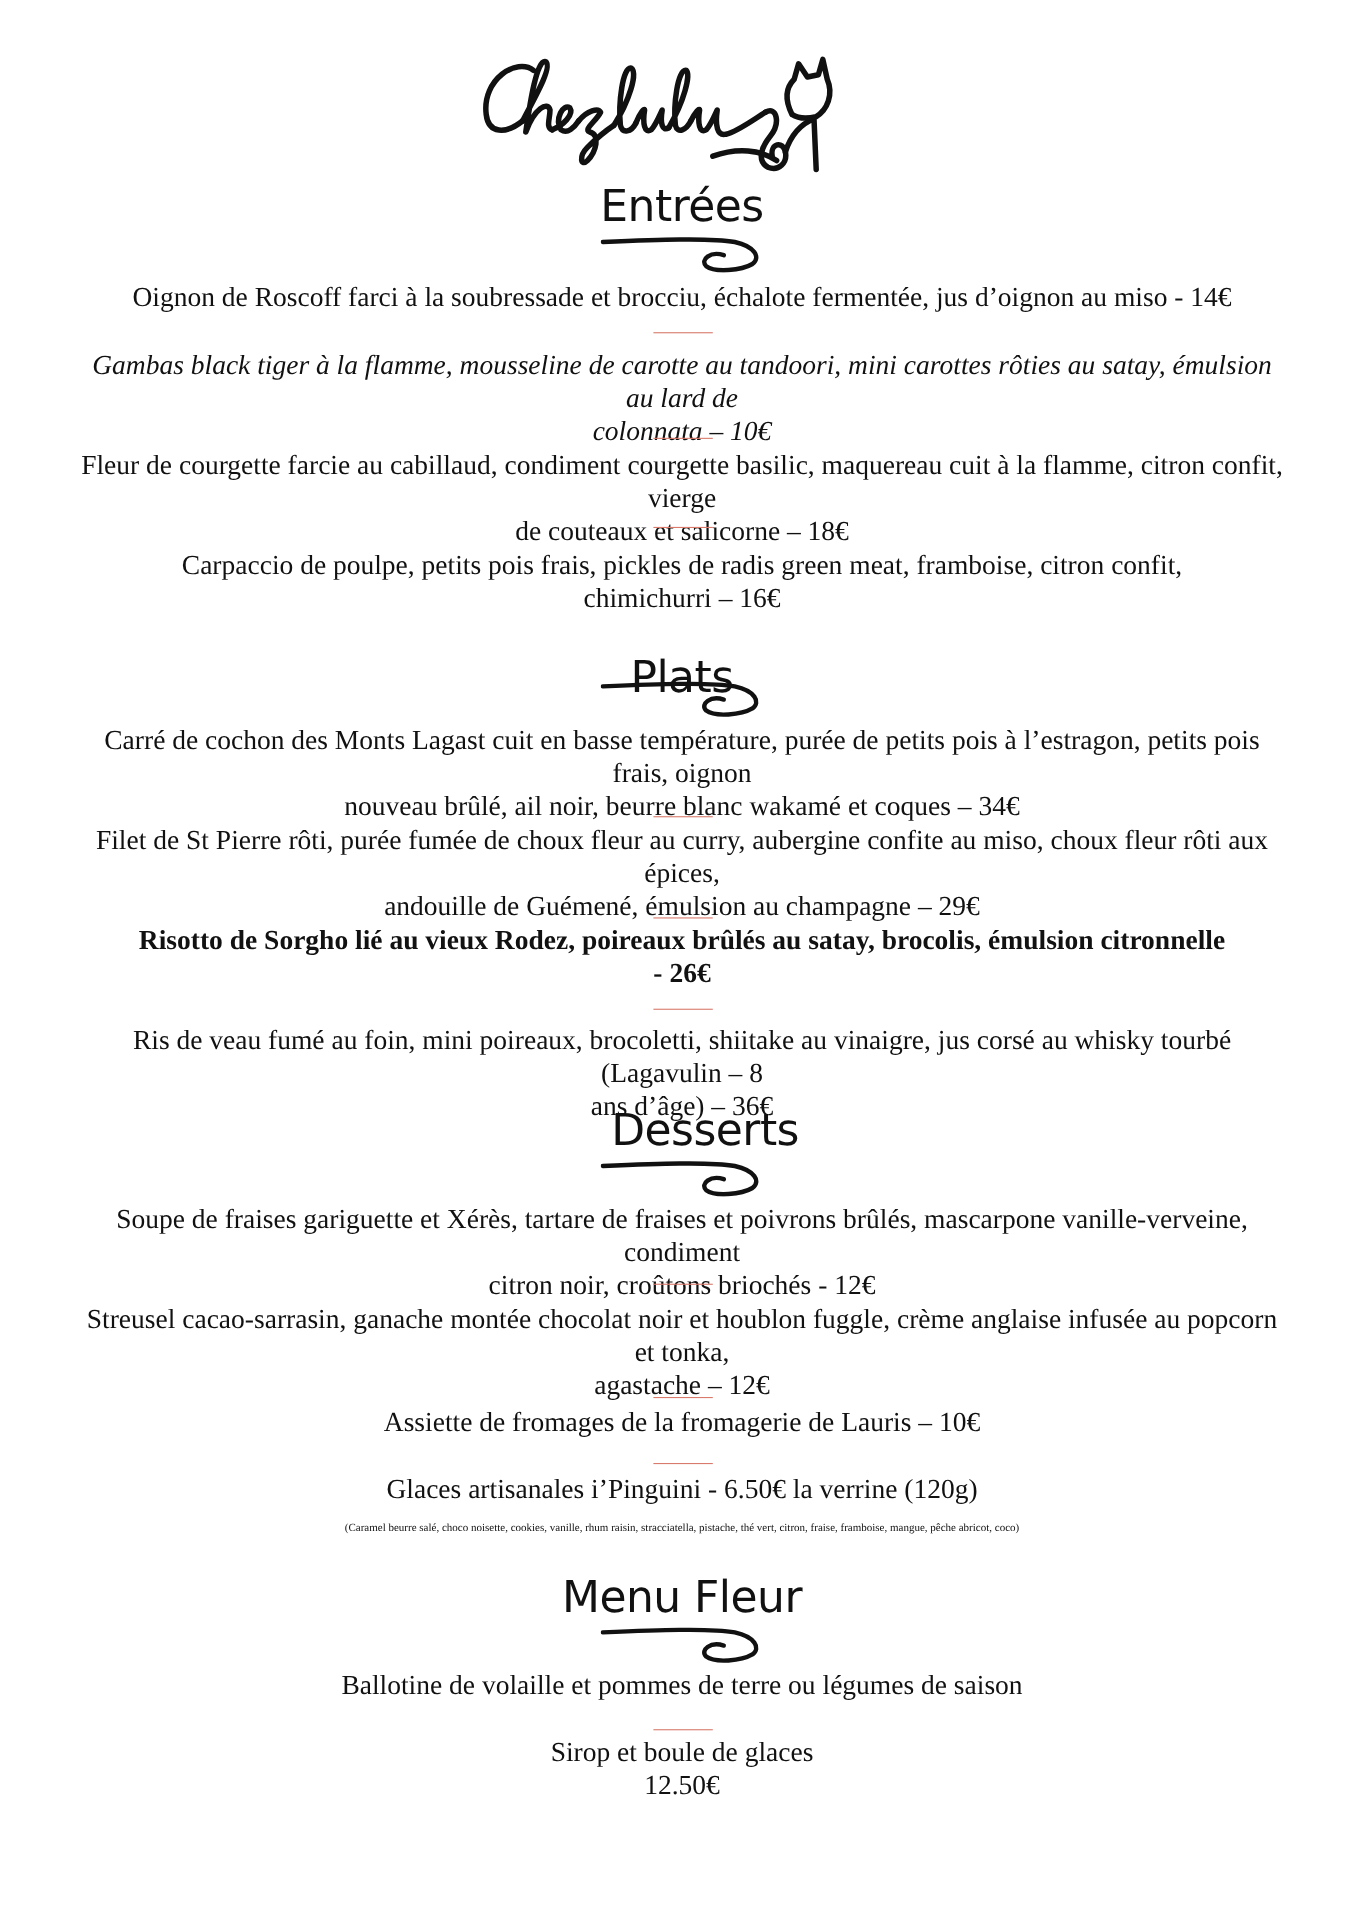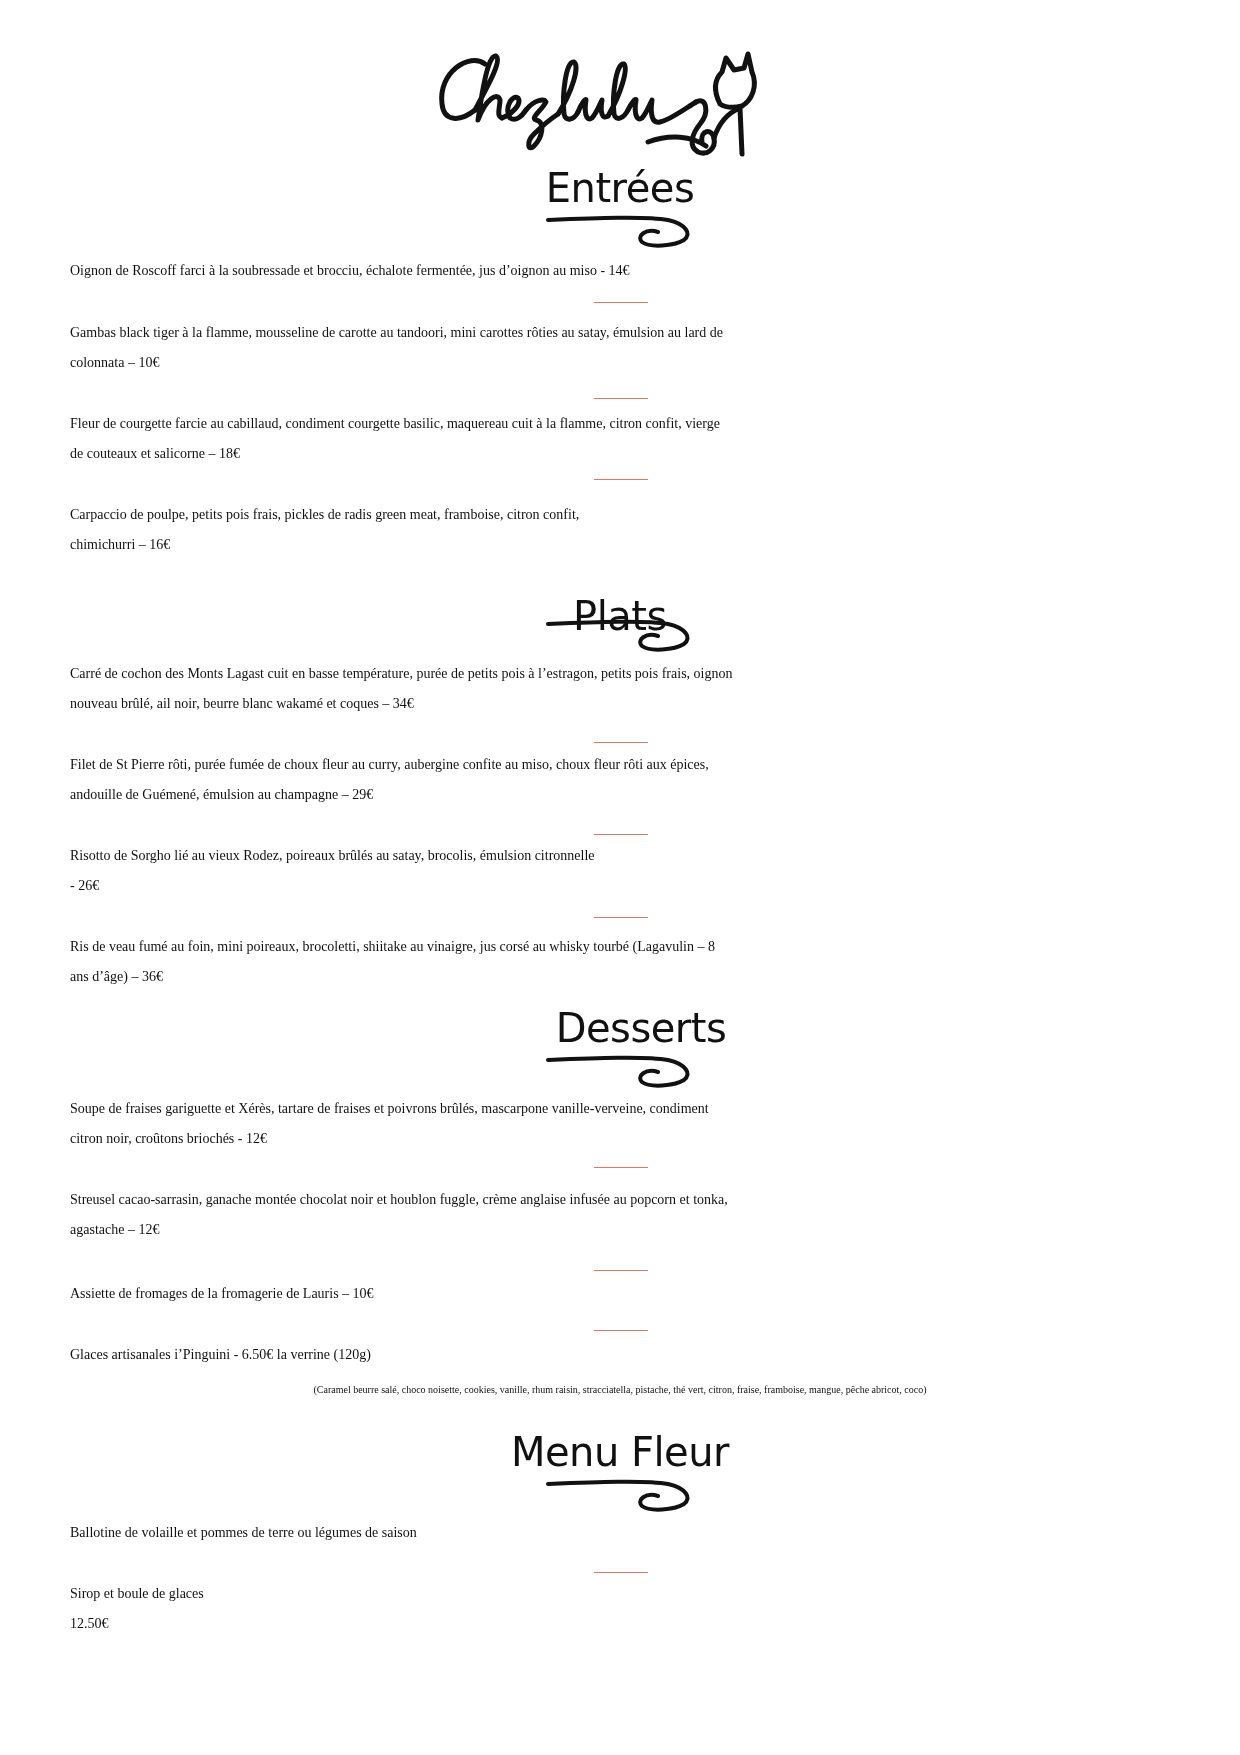--- a/index.html
+++ b/index.html
@@ -6,22 +6,22 @@
   body { width: 1240px; height: 1755px; position: relative; overflow: hidden; color: #111; }
   .page { position: absolute; left: 0; top: 0; width: 1240px; height: 1755px; }
   .logo { position: absolute; left: 430px; top: 42px; width: 380px; height: 120px; }
   .section-title {
     position: absolute; left: 0; width: 1240px; text-align: center;
     font-family: "DejaVu Sans", sans-serif; font-size: 40px; font-weight: normal;
     line-height: 1; color: #111; letter-spacing: -0.5px;
   }
   .flourish { position: absolute; left: 546px; width: 152px; height: 34px; }
   .item {
-    position: absolute; left: 70px; width: 1100px; 
-    font-family: "Liberation Serif", serif; font-size: 14px; line-height: 30px; color: #111;
+    position: absolute; left: 70px; width: 1100px; text-align: center;
+    font-family: "Liberation Serif", serif; font-size: 25px; line-height: 30px; color: #111;
   }
   .sep { position: absolute; left: 594px; width: 54px; height: 0; border-top: 1.5px solid #d97a6c; }
   .note {
     position: absolute; left: 0; width: 1240px; text-align: center;
     font-family: "Liberation Serif", serif; font-size: 10px; line-height: 14px; color: #111;
   }
 </style>
 </head>
 <body>
 
@@ -56,21 +56,21 @@
   <div class="section-title" style="top:168px;">Entrées</div>
   <svg class="flourish" style="top:214px;" viewBox="0 0 152 34">
     <path d="M2 6 C50 4 100 2 122 6 C140 10 146 20 138 26 C128 32 104 34 96 28 C90 22 100 14 112 18" fill="none" stroke="#111" stroke-width="4" stroke-linecap="round"></path>
   </svg>
 
   <div class="item" style="top:256px;">
     <div>Oignon de Roscoff farci à la soubressade et brocciu, échalote fermentée, jus d’oignon au miso - 14€</div>
   </div>
   <div class="sep" style="top:302px;"></div>
 
-  <div class="item" style="top:318px;">
+  <div class="item" style="top:318px;font-style:italic;">
     <div>Gambas black tiger à la flamme, mousseline de carotte au tandoori, mini carottes rôties au satay, émulsion au lard de</div>
     <div>colonnata – 10€</div>
   </div>
   <div class="sep" style="top:398px;"></div>
 
   <div class="item" style="top:409px;">
     <div>Fleur de courgette farcie au cabillaud, condiment courgette basilic, maquereau cuit à la flamme, citron confit, vierge</div>
     <div>de couteaux et salicorne – 18€</div>
   </div>
   <div class="sep" style="top:479px;"></div>
@@ -90,21 +90,21 @@
     <div>nouveau brûlé, ail noir, beurre blanc wakamé et coques – 34€</div>
   </div>
   <div class="sep" style="top:742px;"></div>
 
   <div class="item" style="top:750px;">
     <div>Filet de St Pierre rôti, purée fumée de choux fleur au curry, aubergine confite au miso, choux fleur rôti aux épices,</div>
     <div>andouille de Guémené, émulsion au champagne – 29€</div>
   </div>
   <div class="sep" style="top:834px;"></div>
 
-  <div class="item" style="top:841px;">
+  <div class="item" style="top:841px;font-weight:bold;">
     <div>Risotto de Sorgho lié au vieux Rodez, poireaux brûlés au satay, brocolis, émulsion citronnelle</div>
     <div>- 26€</div>
   </div>
   <div class="sep" style="top:917px;"></div>
 
   <div class="item" style="top:932px;">
     <div>Ris de veau fumé au foin, mini poireaux, brocoletti, shiitake au vinaigre, jus corsé au whisky tourbé (Lagavulin – 8</div>
     <div>ans d’âge) – 36€</div>
   </div>
 

